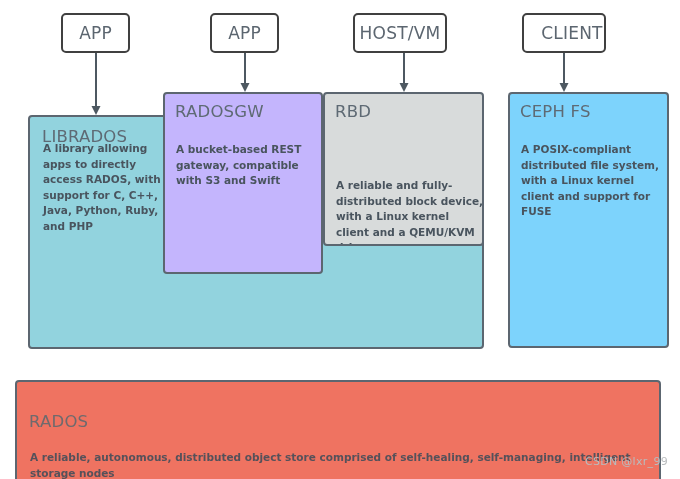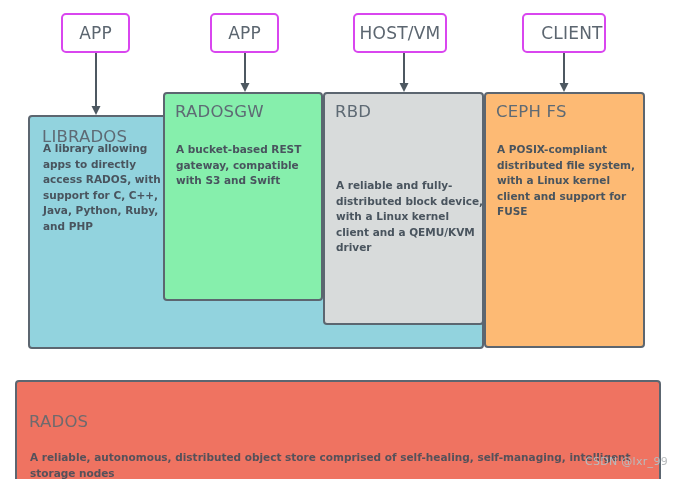--- a/index.html
+++ b/index.html
@@ -19,21 +19,21 @@
     position: absolute;
     left: 0; top: 0;
     width: 680px; height: 479px;
   }
 
   
   .client-box {
     position: absolute;
     box-sizing: border-box;
     background: #ffffff;
-    border: 2px solid #d946ef;
+    border: 2px solid #404040;
     border-radius: 5px;
     display: flex;
     align-items: center;
     justify-content: center;
     color: #5c6670;
     font-size: 17px;
     letter-spacing: 0.2px;
     white-space: nowrap;
   }
 
@@ -119,31 +119,31 @@
   <svg class="arrow" width="16" height="39" viewBox="0 0 16 39" style="left: 556px; top: 53px;">
       <line x1="8" y1="0" x2="8" y2="31" stroke="#4d5861" stroke-width="2"></line>
       <polygon points="3.5,30 12.5,30 8,39" fill="#4d5861"></polygon>
     </svg>
 
   <div class="layer-box box-librados" style="left: 28px; top: 115px; width: 456px; height: 234px; background: rgb(146, 211, 222);">
     <div class="layer-title" style="left: 12px; top: 10px;">LIBRADOS</div>
     <div class="layer-desc" style="left: 13px; top: 24px; width: 130px;">A library allowing apps to directly access RADOS, with support for C, C++, Java, Python, Ruby, and PHP</div>
   </div>
 
-  <div class="layer-box box-radosgw" style="left: 163px; top: 92px; width: 160px; height: 209px; background: #86efac;">
+  <div class="layer-box box-radosgw" style="left: 163px; top: 92px; width: 160px; height: 182px; background: #c4b5fd;">
     <div class="layer-title" style="left: 10px; top: 8px;">RADOSGW</div>
     <div class="layer-desc" style="left: 11px; top: 48px; width: 144px;">A bucket-based REST gateway, compatible with S3 and Swift</div>
   </div>
 
-  <div class="layer-box box-rbd" style="left: 323px; top: 92px; width: 161px; height: 233px; background: rgb(216, 219, 219);">
+  <div class="layer-box box-rbd" style="left: 323px; top: 92px; width: 161px; height: 154px; background: rgb(216, 219, 219);">
     <div class="layer-title" style="left: 10px; top: 8px;">RBD</div>
     <div class="layer-desc" style="left: 11px; top: 48px; width: 148px; margin-top: 36px;">A reliable and fully-distributed block device, with a Linux kernel client and a QEMU/KVM driver</div>
   </div>
 
-  <div class="layer-box box-cephfs" style="left: 484px; top: 92px; width: 161px; height: 256px; background: #fdba74;">
+  <div class="layer-box box-cephfs" style="left: 508px; top: 92px; width: 161px; height: 256px; background: #7dd3fc;">
     <div class="layer-title" style="left: 10px; top: 8px;">CEPH FS</div>
     <div class="layer-desc" style="left: 11px; top: 48px; width: 148px;">A POSIX-compliant distributed file system, with a Linux kernel client and support for FUSE</div>
   </div>
 
   <div class="layer-box box-rados" style="left: 15px; top: 332px; width: 646px; height: 112px; background: rgb(239, 115, 97);">
     <div class="layer-title rados-title" style="left: 12px; top: 30px;">RADOS</div>
     <div class="layer-desc rados-desc" style="left: 13px; top: 68px; width: 620px;">A reliable, autonomous, distributed object store comprised of self-healing, self-managing, intelligent storage nodes</div>
   </div>
 
   <div class="watermark">CSDN @lxr_99</div>

